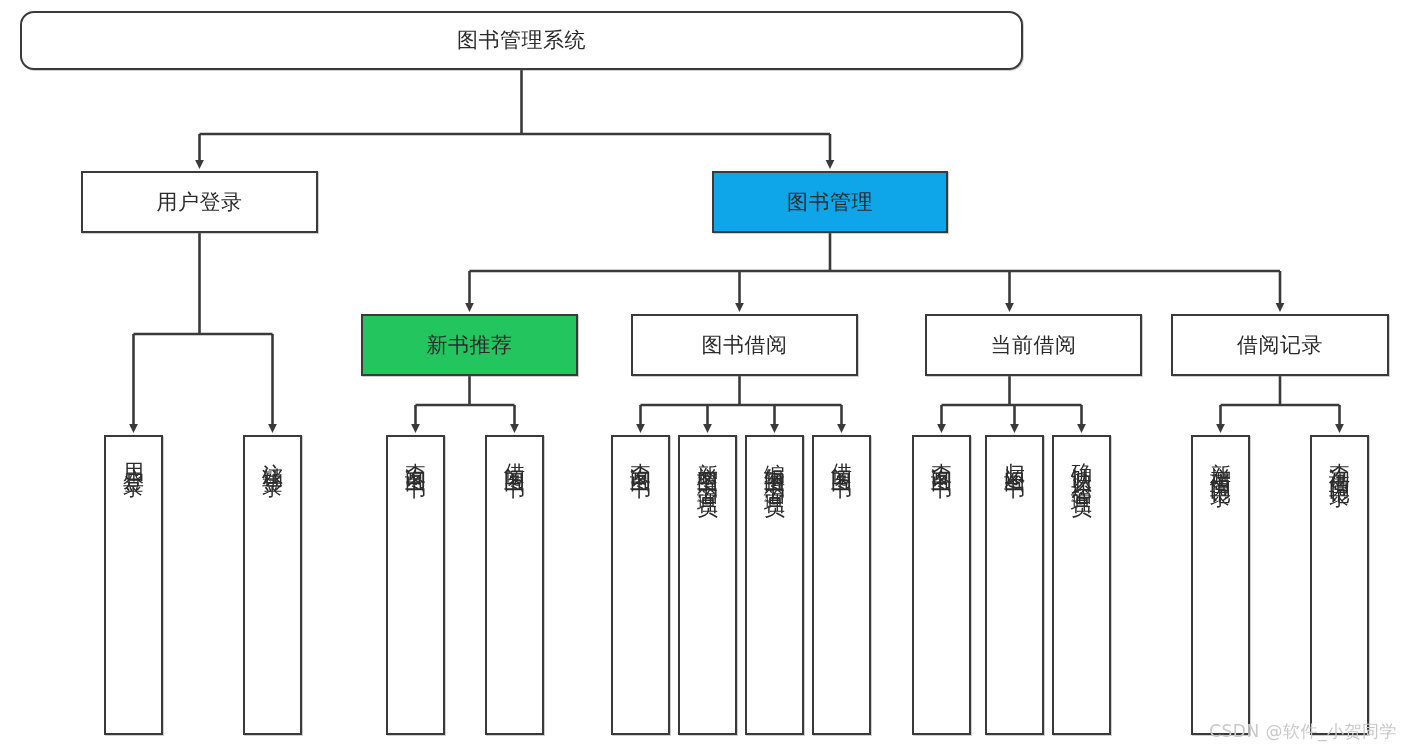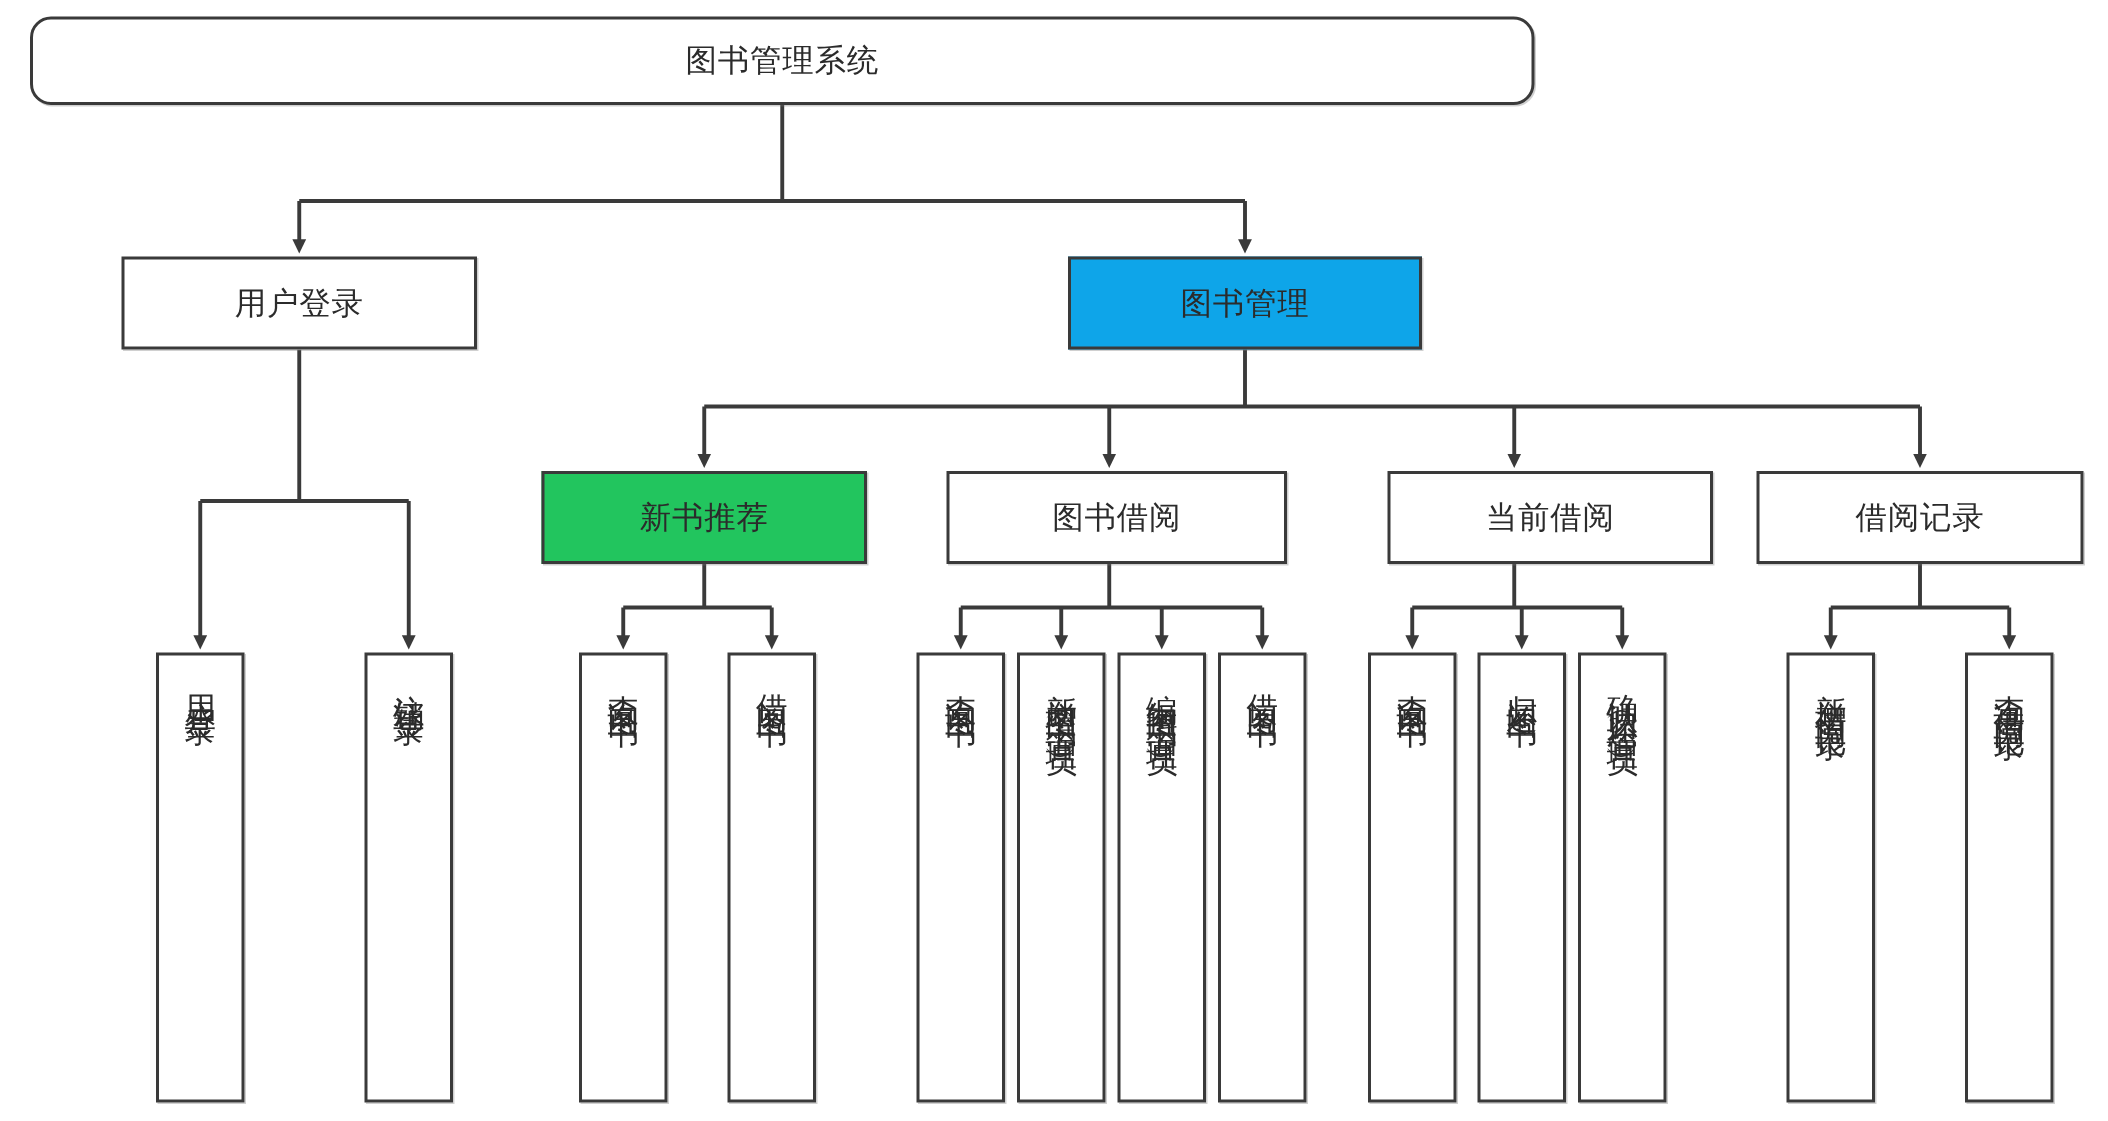--- a/index.html
+++ b/index.html
@@ -172,13 +172,14 @@
         <span class="label" style="color: rgb(43, 43, 43);">确认归还（管理员）</span>
       </div>
       <div class="node vertical" style="left: 1191px; top: 435px; width: 59px; height: 300px; border-color: rgb(58, 58, 58); background: rgb(255, 255, 255);">
         <span class="label" style="color: rgb(43, 43, 43);">新增借阅记录</span>
       </div>
       <div class="node vertical" style="left: 1310px; top: 435px; width: 59px; height: 300px; border-color: rgb(58, 58, 58); background: rgb(255, 255, 255);">
         <span class="label" style="color: rgb(43, 43, 43);">查询借阅记录</span>
       </div>
     </div>
 
+  <div class="watermark">CSDN @软件_小贺同学</div>
 </div>
 
 </body></html>

